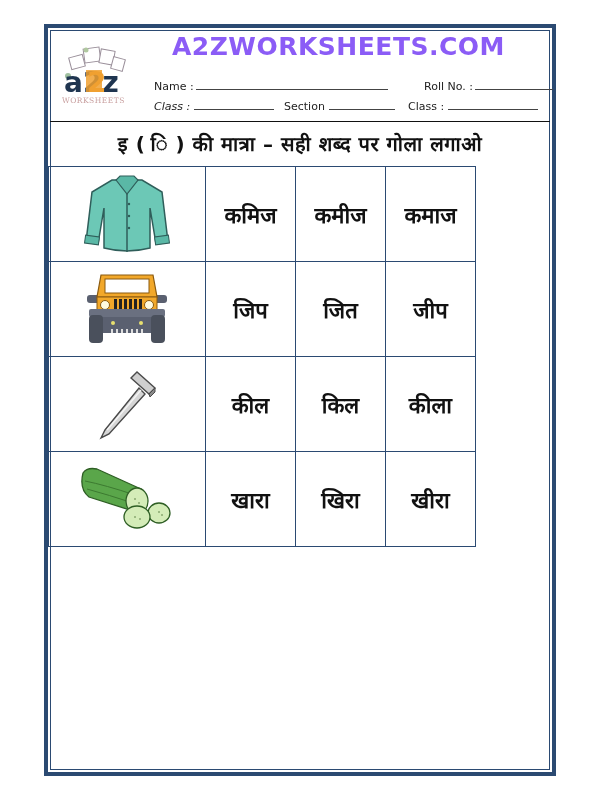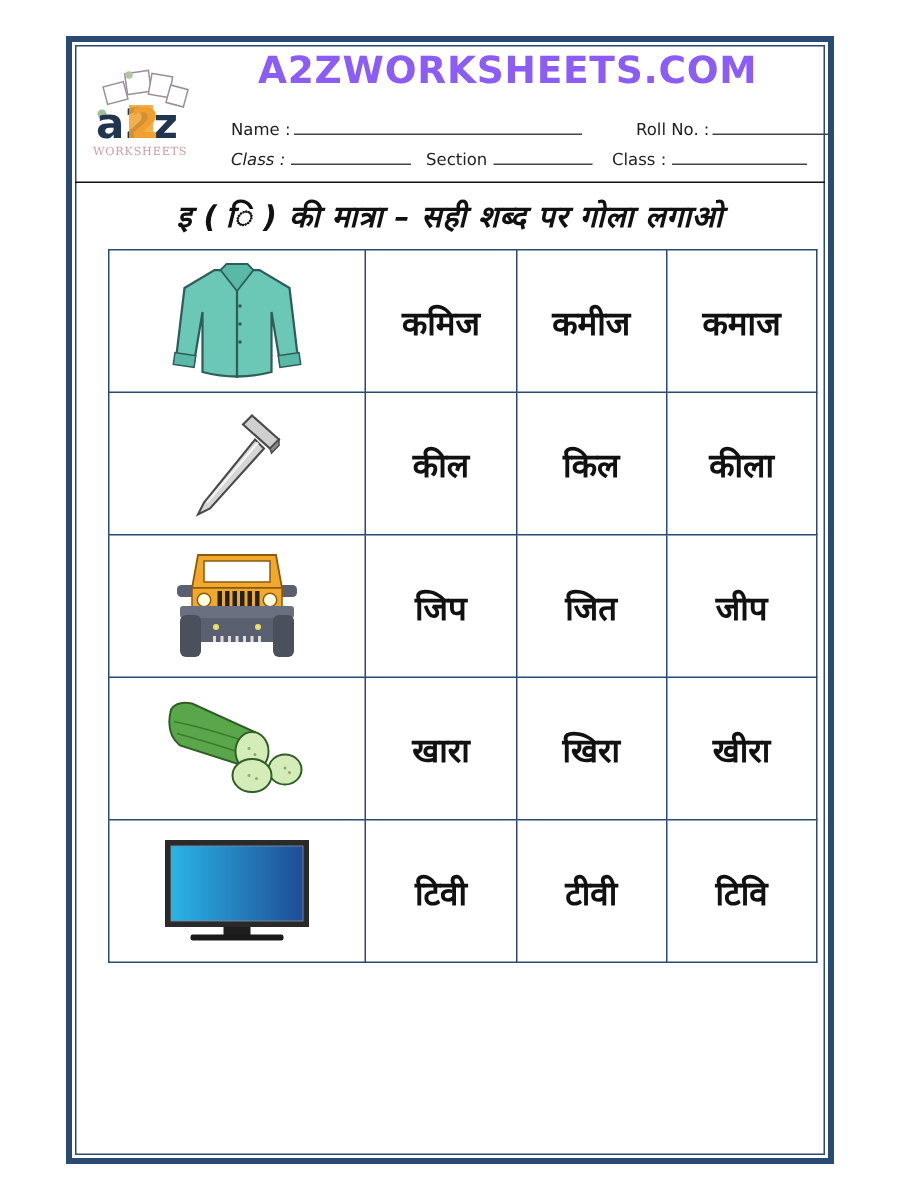--- a/index.html
+++ b/index.html
@@ -21,25 +21,25 @@
     font-family: "DejaVu Sans", sans-serif; font-weight: bold;
     font-size: 25px; color: #8b5cf6; letter-spacing: 0.5px;
   }
   .field-row { position: absolute; font-size: 11px; color: #222; white-space: nowrap; }
   .field-row .blank { display: inline-block; border-bottom: 1px solid #444; height: 10px; vertical-align: baseline; margin-left: 2px; }
 
   .header-sep { position: absolute; left: 50px; top: 121px; width: 500px; height: 1px; background: #111; }
 
   .instruction {
     position: absolute; left: 60px; top: 130px; width: 480px; text-align: center;
-    font-size: 20px; font-weight: bold; color: #111; letter-spacing: 0.5px; font-style: italic;
+    font-size: 20px; font-weight: bold; color: #111; letter-spacing: 0.5px;
   }
 
   table.grid {
-    position: absolute; left: 72px; top: 166px; width: 473px;
+    position: absolute; left: 48px; top: 166px; width: 428px;
     border-collapse: collapse;
   }
   table.grid td {
     border: 1px solid #2b4a72; height: 95px; text-align: center; vertical-align: middle;
   }
   table.grid td.pic { width: 171px; }
   table.grid td.word { width: 100px; font-size: 22px; font-weight: bold; color: #111; }
   .pic svg { display: block; margin: 0 auto; }
 </style>
 </head>
@@ -101,36 +101,20 @@
           <circle cx="47" cy="42" r="1.2" fill="#2f5e5a"></circle>
           <circle cx="47" cy="54" r="1.2" fill="#2f5e5a"></circle>
           <rect x="3" y="62" width="14" height="8" fill="#5ab8a6" stroke="#2f5e5a" stroke-width="1" transform="rotate(8 10 66)"></rect>
           <rect x="73" y="62" width="14" height="8" fill="#5ab8a6" stroke="#2f5e5a" stroke-width="1" transform="rotate(-8 80 66)"></rect>
         </svg>
       </span>
     </td>
     <td class="word">कमिज</td>
     <td class="word">कमीज</td>
     <td class="word">कमाज</td>
-  </tr>
-
-  <tr>
-    <td class="pic">
-      <span>
-        <svg width="80" height="80" viewBox="0 0 80 80">
-          <path d="M14 74 L18 66 L52 24 L58 30 L22 70 Z" fill="#d6d6d6" stroke="#4a4a4a" stroke-width="1.4"></path>
-          <line x1="20" y1="66" x2="54" y2="26" stroke="#f4f4f4" stroke-width="1.5"></line>
-          <path d="M44 14 L50 8 L68 24 L62 30 Z" fill="#cfcfcf" stroke="#4a4a4a" stroke-width="1.4"></path>
-          <path d="M62 30 L68 24 L68 28 L63 33 Z" fill="#8a8a8a" stroke="#4a4a4a" stroke-width="1"></path>
-        </svg>
-      </span>
-    </td>
-    <td class="word">कील</td>
-    <td class="word">किल</td>
-    <td class="word">कीला</td>
   </tr>
 
   <tr>
     <td class="pic">
       <span>
         <svg width="84" height="76" viewBox="0 0 84 76">
           <rect x="2" y="24" width="14" height="8" rx="3" fill="#5a6070"></rect>
           <rect x="68" y="24" width="14" height="8" rx="3" fill="#5a6070"></rect>
           <path d="M16 4 L68 4 L72 26 L12 26 Z" fill="#f2a82a" stroke="#8a5a10" stroke-width="1.2"></path>
           <rect x="20" y="8" width="44" height="14" fill="#ffffff" stroke="#8a5a10" stroke-width="1"></rect>
@@ -164,20 +148,36 @@
       </span>
     </td>
     <td class="word">जिप</td>
     <td class="word">जित</td>
     <td class="word">जीप</td>
   </tr>
 
   <tr>
     <td class="pic">
       <span>
+        <svg width="80" height="80" viewBox="0 0 80 80">
+          <path d="M14 74 L18 66 L52 24 L58 30 L22 70 Z" fill="#d6d6d6" stroke="#4a4a4a" stroke-width="1.4"></path>
+          <line x1="20" y1="66" x2="54" y2="26" stroke="#f4f4f4" stroke-width="1.5"></line>
+          <path d="M44 14 L50 8 L68 24 L62 30 Z" fill="#cfcfcf" stroke="#4a4a4a" stroke-width="1.4"></path>
+          <path d="M62 30 L68 24 L68 28 L63 33 Z" fill="#8a8a8a" stroke="#4a4a4a" stroke-width="1"></path>
+        </svg>
+      </span>
+    </td>
+    <td class="word">कील</td>
+    <td class="word">किल</td>
+    <td class="word">कीला</td>
+  </tr>
+
+  <tr>
+    <td class="pic">
+      <span>
         <svg width="104" height="64" viewBox="0 0 104 64">
           <path d="M8 6 Q4 22 14 30 L58 44 L66 22 L22 2 Q12 0 8 6 Z" fill="#5aa64a" stroke="#2e5e24" stroke-width="1.3"></path>
           <path d="M10 14 Q30 18 60 28 M12 22 Q34 28 58 36" stroke="#3c7a30" stroke-width="1" fill="none"></path>
           <ellipse cx="62" cy="34" rx="11" ry="13" fill="#d4ecb8" stroke="#2e5e24" stroke-width="1.3"></ellipse>
           <ellipse cx="84" cy="46" rx="11" ry="10" fill="#d4ecb8" stroke="#2e5e24" stroke-width="1.3"></ellipse>
           <ellipse cx="62" cy="50" rx="13" ry="11" fill="#d4ecb8" stroke="#2e5e24" stroke-width="1.3"></ellipse>
           <g fill="#8aa870">
                 <circle cx="60" cy="32" r="1"></circle>
                 <circle cx="64" cy="36" r="1"></circle>
                 <circle cx="60" cy="50" r="1"></circle>
@@ -187,36 +187,14 @@
               </g>
         </svg>
       </span>
     </td>
     <td class="word">खारा</td>
     <td class="word">खिरा</td>
     <td class="word">खीरा</td>
   </tr>
 
 
-  <tr>
-    <td class="pic">
-      <span>
-        <defs></defs>
-        <svg width="98" height="70" viewBox="0 0 98 70">
-          <defs>
-            <linearGradient id="tvgrad" x1="0" x2="1" y1="0" y2="0">
-              <stop offset="0" stop-color="#2ab4e6"></stop>
-              <stop offset="1" stop-color="#1f4d96"></stop>
-            </linearGradient>
-          </defs>
-          <rect x="1" y="1" width="96" height="58" fill="#2a2a2a"></rect>
-          <rect x="5" y="5" width="88" height="50" fill="url(#tvgrad)" stroke="#7a8aa0" stroke-width="0.6"></rect>
-          <rect x="40" y="59" width="18" height="6" fill="#1e1e1e"></rect>
-          <rect x="18" y="64" width="62" height="4" rx="1.5" fill="#1a1a1a"></rect>
-        </svg>
-      </span>
-    </td>
-    <td class="word">टिवी</td>
-    <td class="word">टीवी</td>
-    <td class="word">टिवि</td>
-  </tr>
 </tbody>
   </table>
 
 </body></html>

